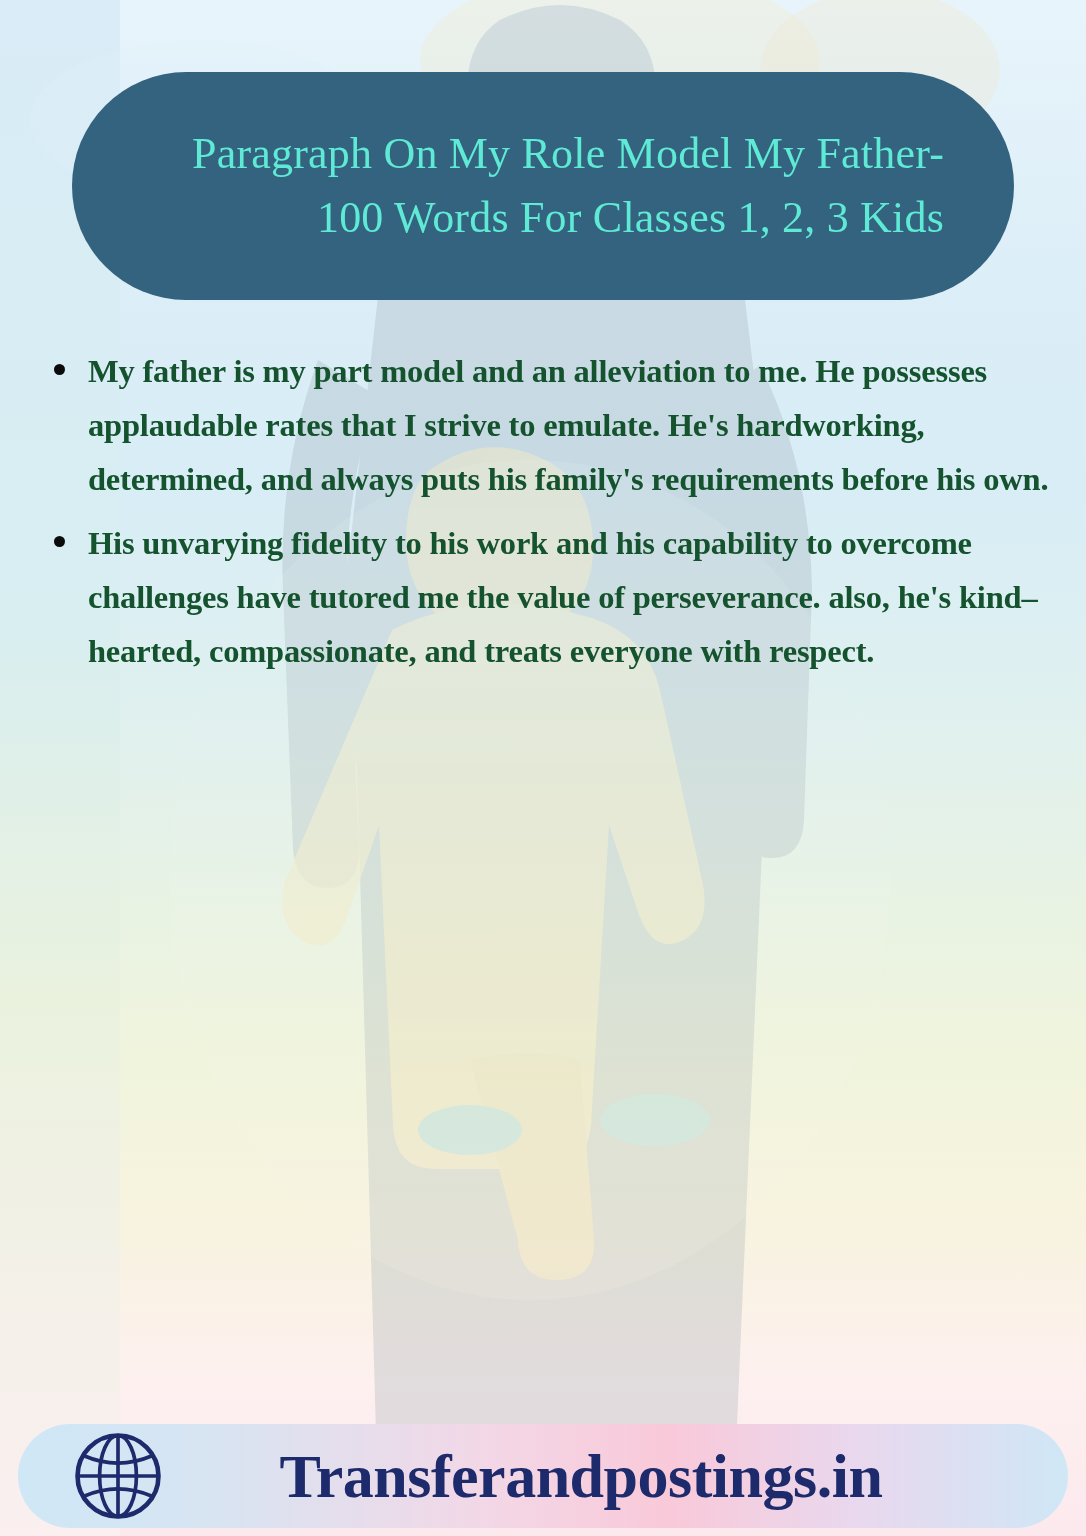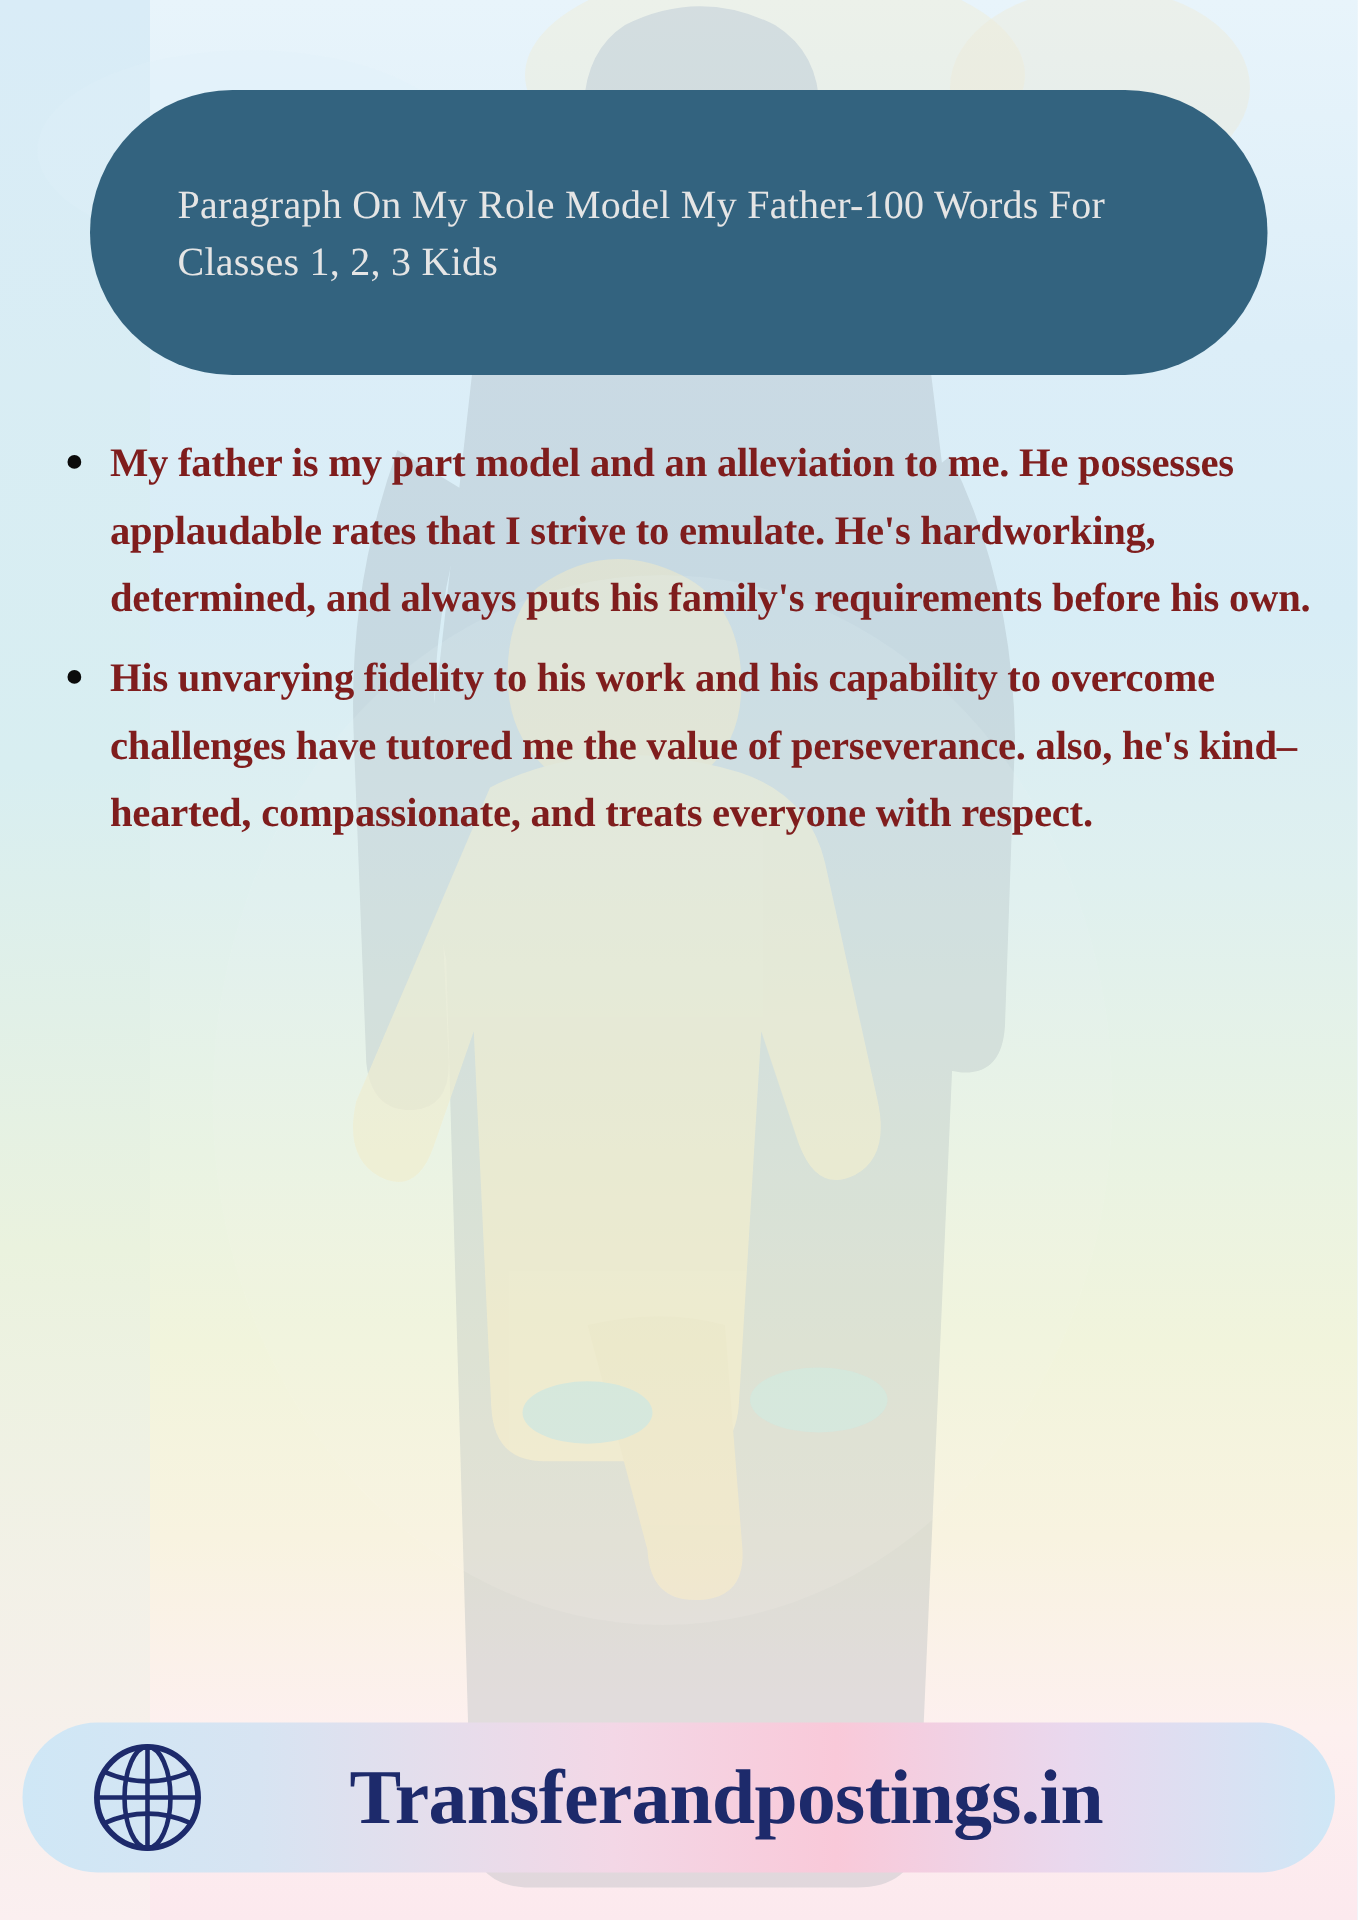--- a/index.html
+++ b/index.html
@@ -51,24 +51,24 @@
     height: 228px;
     background: #33637f;
     border-radius: 114px;
     display: flex;
     align-items: center;
     justify-content: center;
     padding: 0 70px;
     z-index: 5;
   }
   #title-text {
-    color: #e5e5e5;
-    font-size: 32px;
+    color: #5eead4;
+    font-size: 44px;
     line-height: 1.45;
-    text-align: left;
+    text-align: right;
     font-weight: 400;
     letter-spacing: 0.2px;
   }
 
   
   #content {
     position: absolute;
     left: 0;
     top: 345px;
     width: 1086px;
@@ -77,41 +77,41 @@
   }
   ul#paragraph-list {
     list-style: none;
   }
   li.bullet-item {
     position: relative;
     padding-left: 62px;
     margin-bottom: 10px;
     font-size: 32.5px;
     line-height: 1.66;
-    color: #7f1d1d;
+    color: #14532d;
     font-weight: 700;
     letter-spacing: -0.2px;
   }
   li.bullet-item .dot {
     position: absolute;
     left: 28px;
     top: 19px;
     width: 11px;
     height: 11px;
     background: #0b0b0b;
     border-radius: 50%;
   }
 
   
   #footer-bar {
     position: absolute;
     left: 18px;
-    bottom: 38px;
+    bottom: 8px;
     width: 1050px;
-    height: 120px;
+    height: 104px;
     border-radius: 68px;
     background: linear-gradient(to right, #cfe7f6 0%, #d7e4f2 18%, #f3d7e6 45%, #f9c9d9 62%, #e9d8ee 80%, #cfe7f6 100%);
     display: flex;
     align-items: center;
     z-index: 6;
   }
   #globe-icon {
     margin-left: 54px;
     flex: 0 0 auto;
     width: 92px;

